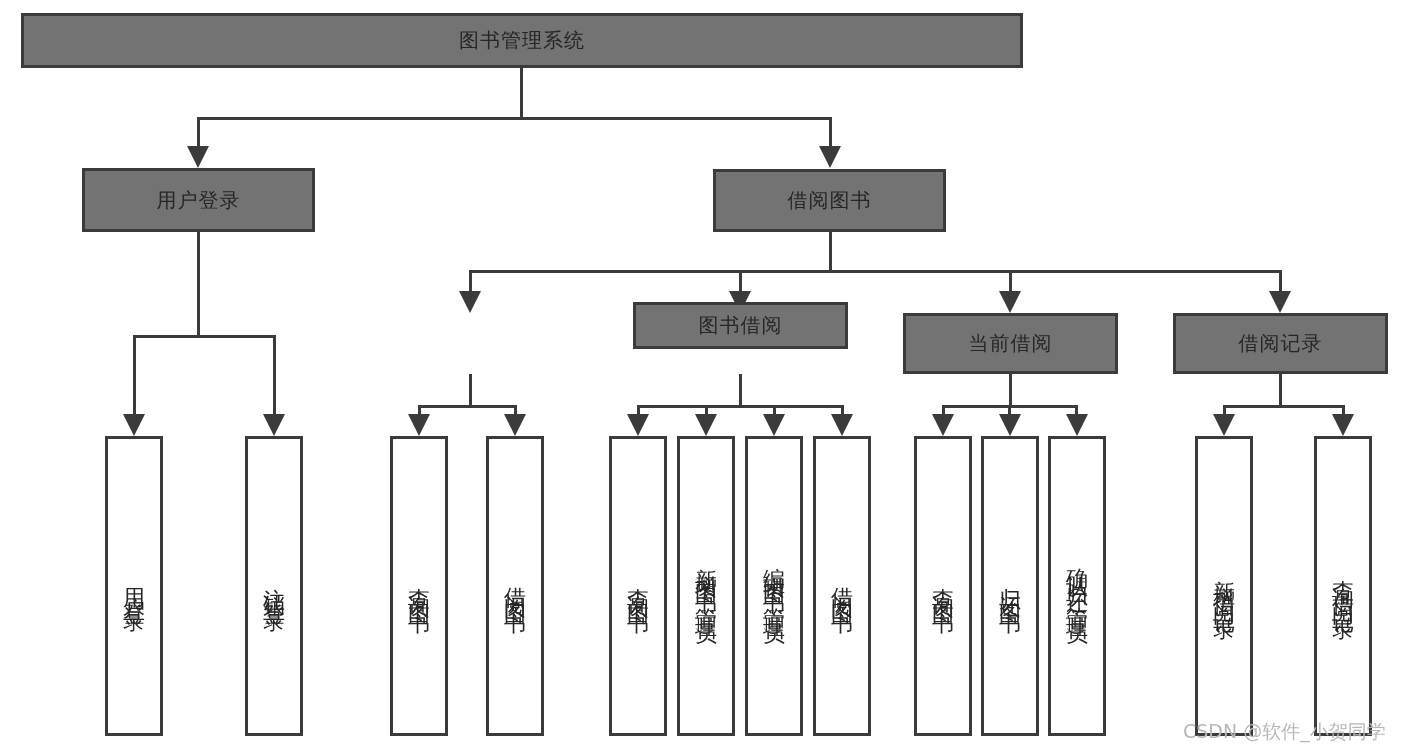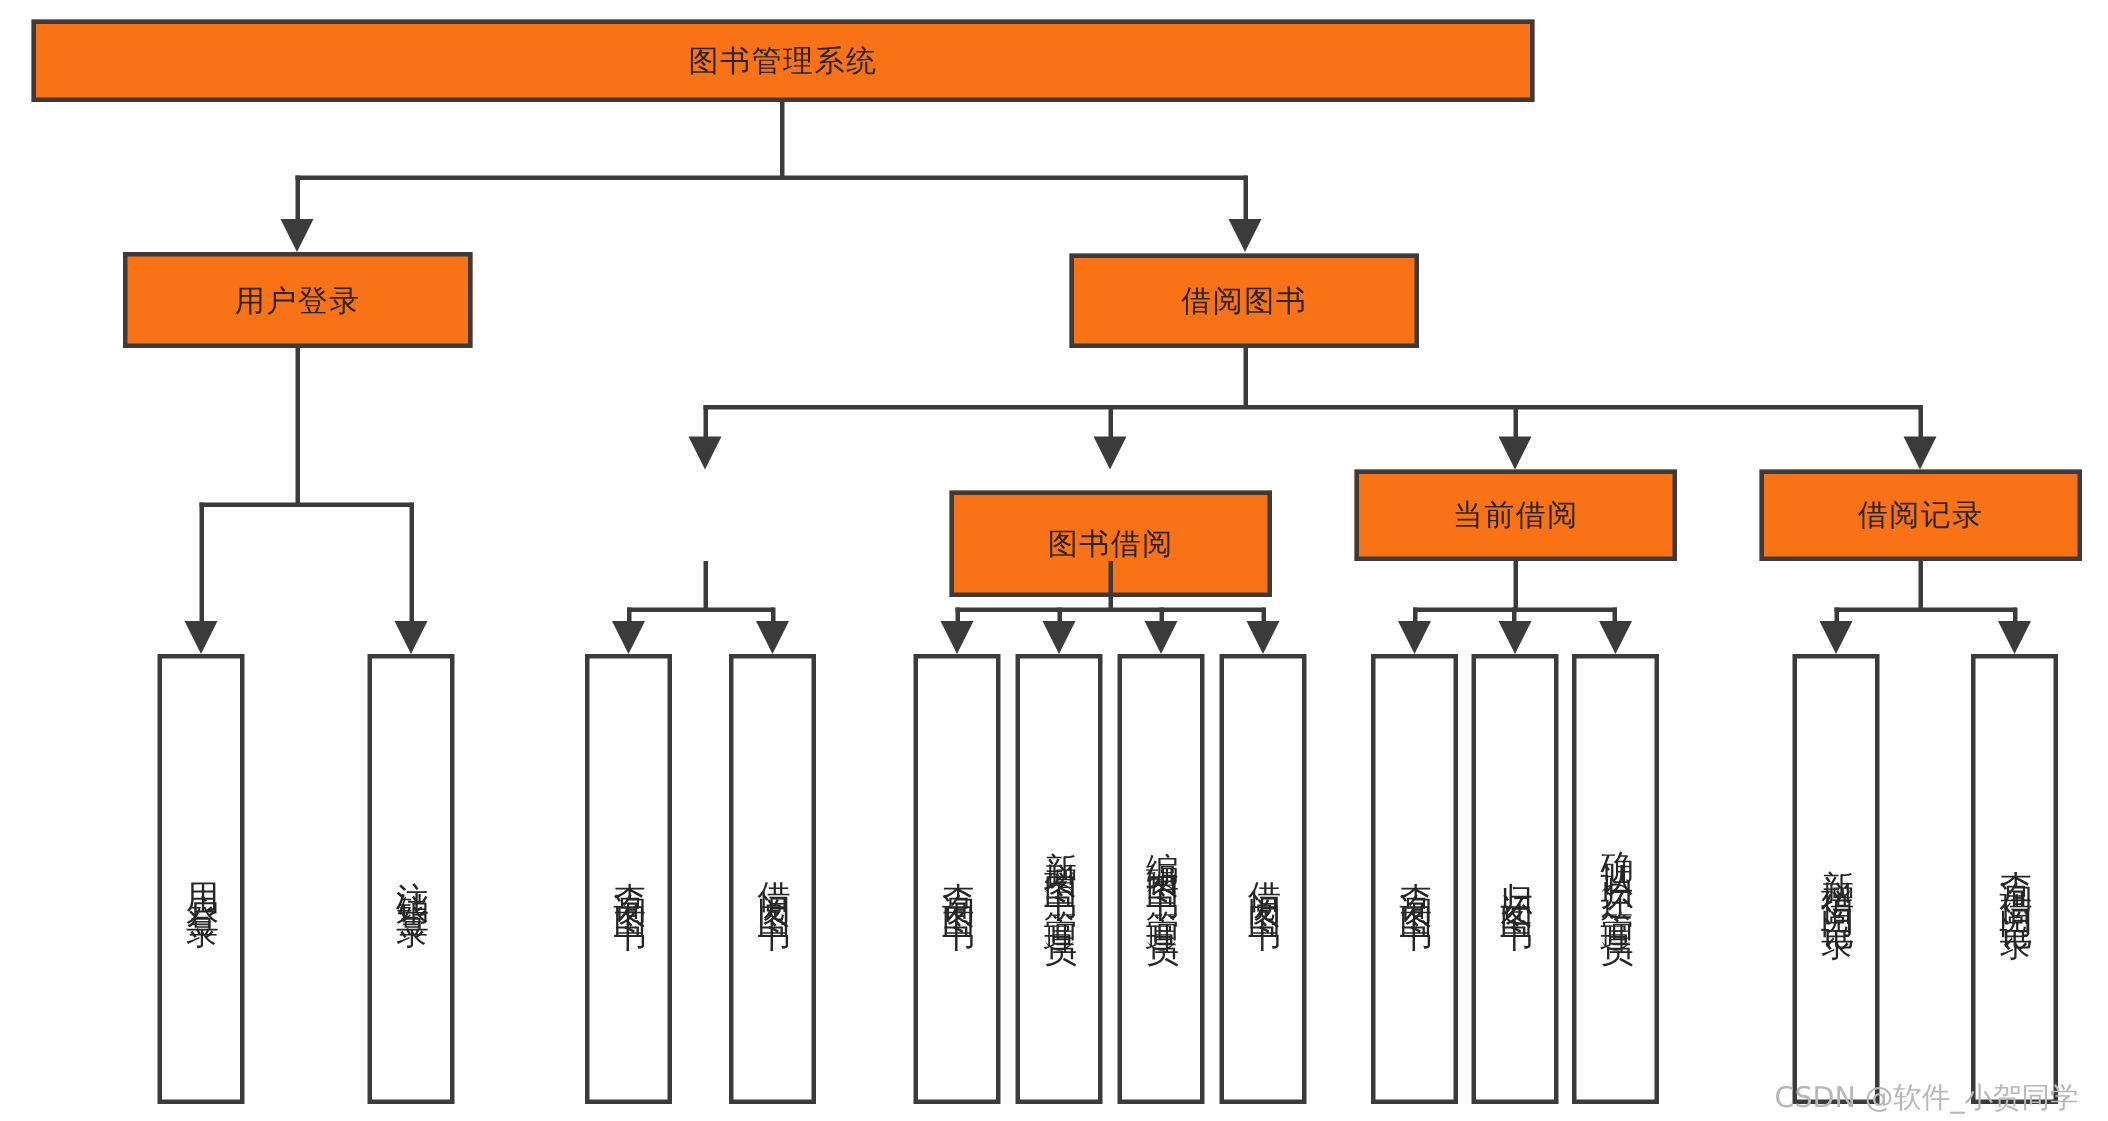--- a/index.html
+++ b/index.html
@@ -4,21 +4,21 @@
 <style>
   html,body{margin:0;padding:0;background:var(--background,#fff);}
   #stage{
     position:relative;width:1405px;height:747px;overflow:hidden;
     background:var(--background,#fff);
     font-family:"DejaVu Sans","Liberation Sans",sans-serif;
     color:var(--text,#262626);
   }
   .box{
     position:absolute;box-sizing:border-box;
-    border:3px solid var(--line,#3b3b3b);background:#f97316;
+    border:3px solid var(--line,#3b3b3b);background:#737373;
     display:flex;align-items:center;justify-content:center;
     font-size:20px;letter-spacing:1px;white-space:nowrap;
   }
   .leaf{
     position:absolute;box-sizing:border-box;width:58px;height:300px;top:436px;
     border:3px solid var(--line,#3b3b3b);background:#fff;
     display:flex;align-items:center;justify-content:center;
   }
   .leaf span{
     writing-mode:vertical-rl;text-orientation:mixed;
@@ -70,21 +70,21 @@
   <div class="h" style="left:469px;top:270px;width:812px;"></div>
   <div class="v" style="left:469px;top:270px;height:23px;"></div>
   <div class="ar" style="left:459px;top:291px;"></div>
   <div class="v" style="left:739px;top:270px;height:23px;"></div>
   <div class="ar" style="left:729px;top:291px;"></div>
   <div class="v" style="left:1009px;top:270px;height:23px;"></div>
   <div class="ar" style="left:999px;top:291px;"></div>
   <div class="v" style="left:1279px;top:270px;height:23px;"></div>
   <div class="ar" style="left:1269px;top:291px;"></div>
 
-  <div class="box" style="left:633px;top:327px;width:215px;height:71px;">
+  <div class="box" style="left:633px;top:302px;width:215px;height:47px;">
     <span>图书借阅</span>
   </div>
   <div class="box" style="left:903px;top:313px;width:215px;height:61px;">
     <span>当前借阅</span>
   </div>
   <div class="box" style="left:1173px;top:313px;width:215px;height:61px;">
     <span>借阅记录</span>
   </div>
 
   <div class="v" style="left:469px;top:374px;height:32px;"></div>

